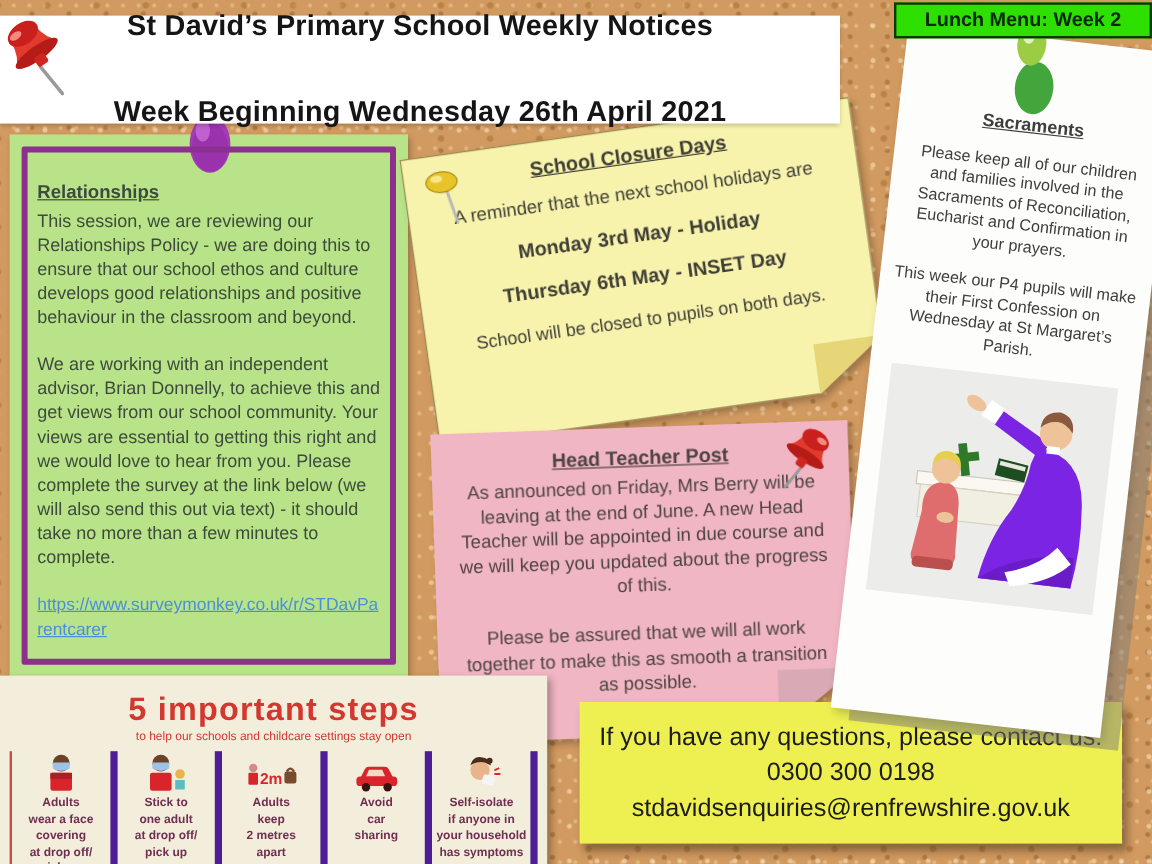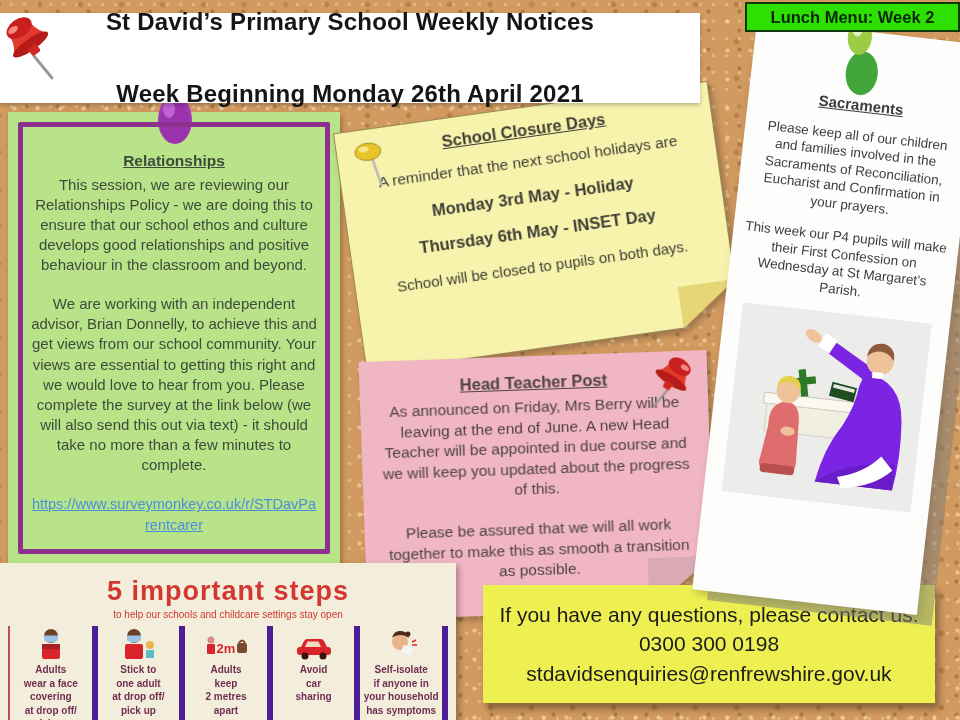--- a/index.html
+++ b/index.html
@@ -37,21 +37,21 @@
     font-size:16.5px; font-weight:bold; color:#03270a;
   }
 
   
   .note-green {
     position:absolute; left:8px; top:112px; width:332px; height:452px; z-index:2;
     background:#b9e388; box-shadow:2px 3px 5px rgba(0,0,0,.28);
   }
   .note-green .inner {
     position:absolute; inset:10px; border:5px solid #8d2f8d; border-radius:2px;
-    padding:24px 8px 6px; text-align:center; color:#3d4b3d;
+    padding:24px 8px 6px; color:#3d4b3d;
     font-size:15px; line-height:1.34;
   }
   .note-green h2 { font-size:15.5px; font-weight:bold; text-decoration:underline; color:#3d4b3d; margin-bottom:3px; }
   .note-green p { margin-bottom:19px; }
   .note-green a { color:#4a90d9; text-decoration:underline; word-break:break-all; font-size:14.5px; }
   .pin-purple { position:absolute; left:144px; top:-22px; width:46px; height:60px; }
 
   
   .note-yellow-wrap {
     position:absolute; left:348px; top:106px; width:378px; height:242px;
@@ -128,21 +128,21 @@
     font-size:21px; color:#1c1c1c; line-height:1.4; text-align:center;
   }
 </style>
 </head>
 <body>
 
 <div class="board">
 
   <header class="banner">
     <div class="t">St David’s Primary School Weekly Notices</div>
-    <div class="t">Week Beginning Monday 26th April 2021</div>
+    <div class="t">Week Beginning Wednesday 26th April 2021</div>
   </header>
   <svg class="pin-banner" viewBox="0 0 62 74">
     <line x1="34" y1="44" x2="52" y2="66" stroke="#9a9a9a" stroke-width="3" stroke-linecap="round"></line>
     <g transform="rotate(-35 26 26)">
       <path d="M14 15 Q12 29 5 34 L47 34 Q40 29 38 15 Z" fill="#e33a2e"></path>
       <ellipse cx="26" cy="14" rx="14" ry="9" fill="#c9201d"></ellipse>
       <ellipse cx="26" cy="34" rx="21" ry="6" fill="#b51c17"></ellipse>
       <rect x="21" y="36" width="10" height="9" rx="2" fill="#cf2620"></rect>
       <ellipse cx="20" cy="12" rx="5.5" ry="3" fill="#f59086" opacity="0.95"></ellipse>
     </g>

